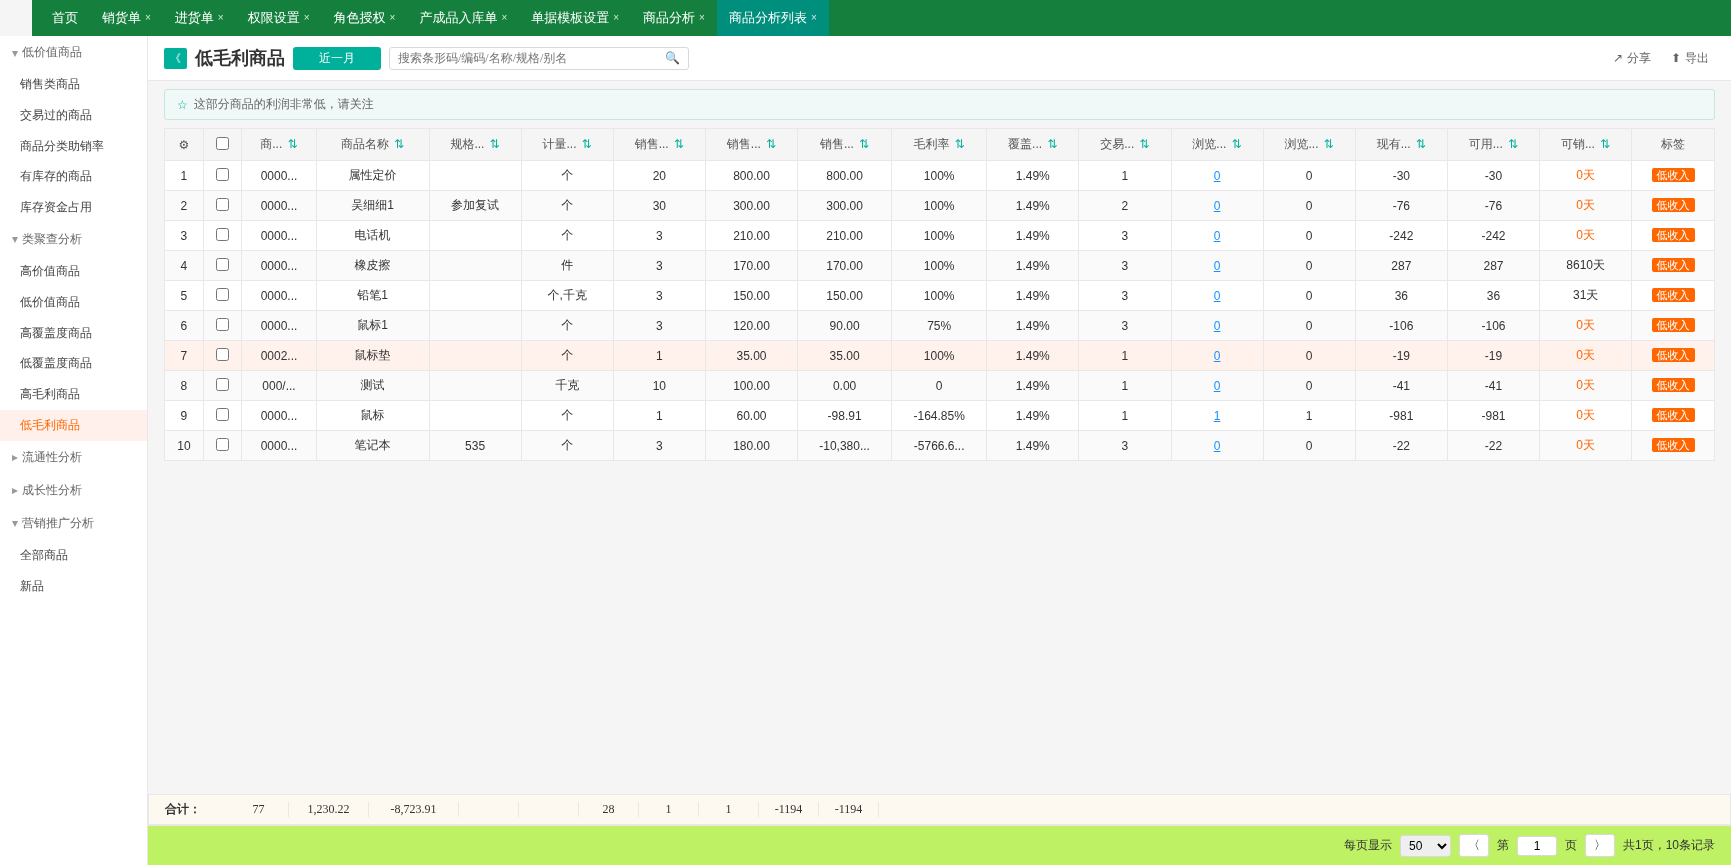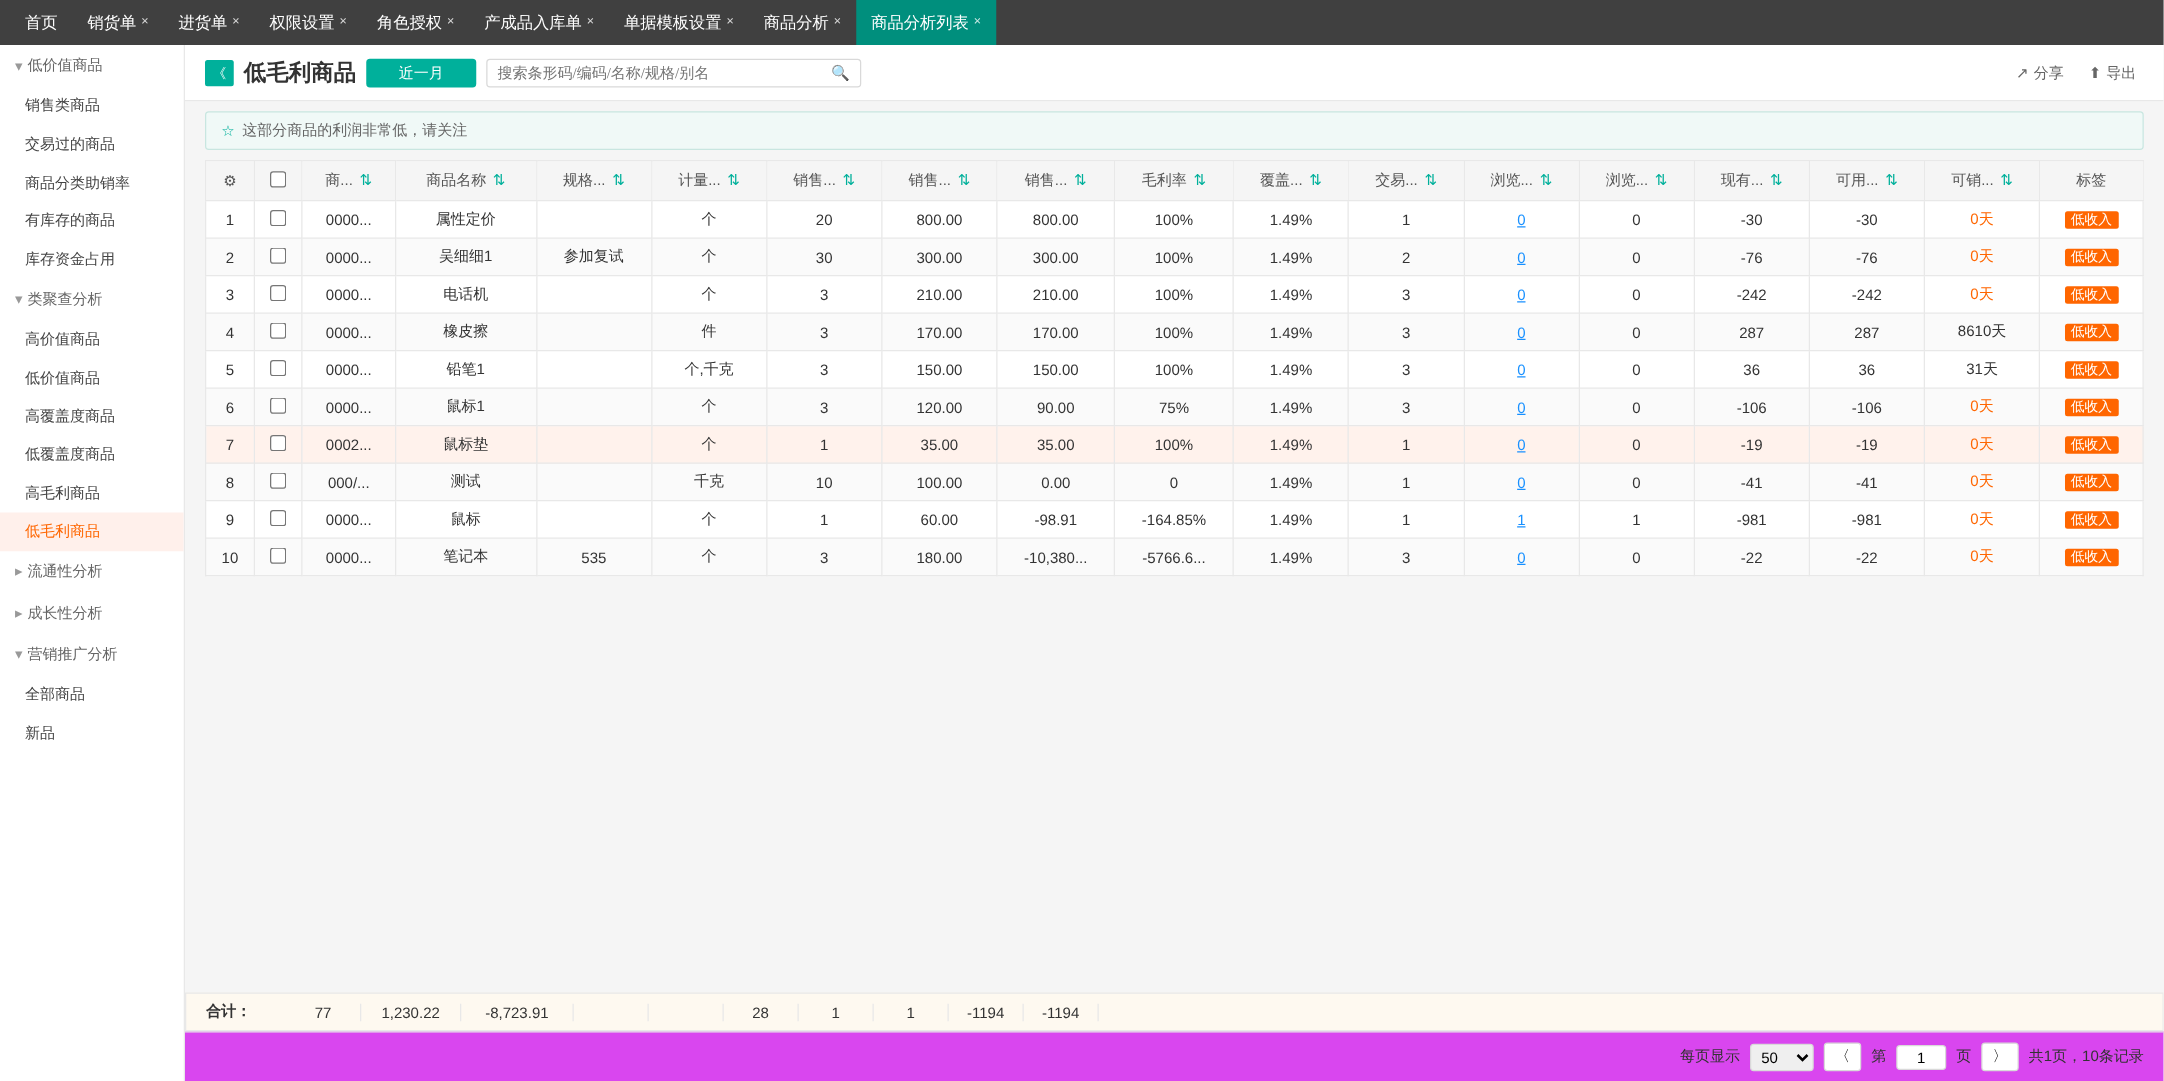--- a/index.html
+++ b/index.html
@@ -1,24 +1,25 @@
 <!DOCTYPE html>
 <html><head>
   <meta charset="utf-8">
   <style>
     * { box-sizing: border-box; margin: 0; padding: 0; }
     body { font-family: 'Microsoft YaHei', Arial, sans-serif; font-size: 12px; background: #f5f5f5; color: #333; }
 
     
     .top-nav {
-      background: #404040;
+      background: #15803d;
       display: flex;
       align-items: center;
       height: 36px;
       padding: 0 8px;
+      margin-left: 32px;
     }
     .nav-item {
       color: #fff;
       padding: 0 12px;
       height: 36px;
       line-height: 36px;
       cursor: pointer;
       font-size: 13px;
       display: flex;
       align-items: center;
@@ -199,29 +200,30 @@
     .footer-label { font-weight: bold; margin-right: 8px; }
     .footer-values {
       display: flex;
       gap: 0;
       flex: 1;
     }
     .footer-cell {
       text-align: center;
       padding: 0 6px;
       border-right: 1px solid #e8e8e8;
+      font-family: Liberation Serif, serif;
     }
 
     
     .pagination-bar {
       display: flex;
       align-items: center;
       justify-content: flex-end;
       padding: 8px 16px;
-      background: #d946ef;
+      background: #bef264;
       border-top: 1px solid #e8e8e8;
       gap: 8px;
       font-size: 12px;
     }
     .pagination-bar select {
       border: 1px solid #d9d9d9;
       padding: 2px 4px;
       border-radius: 3px;
       font-size: 12px;
     }

